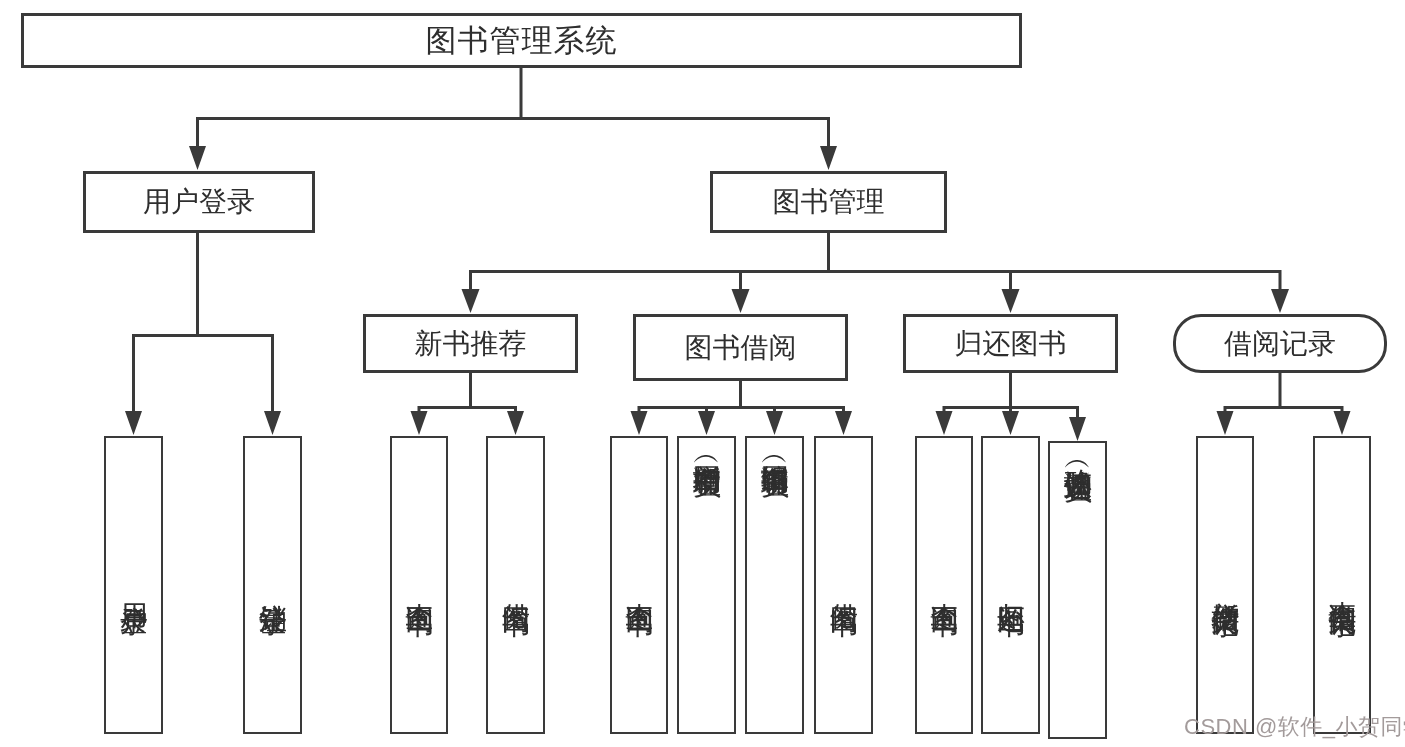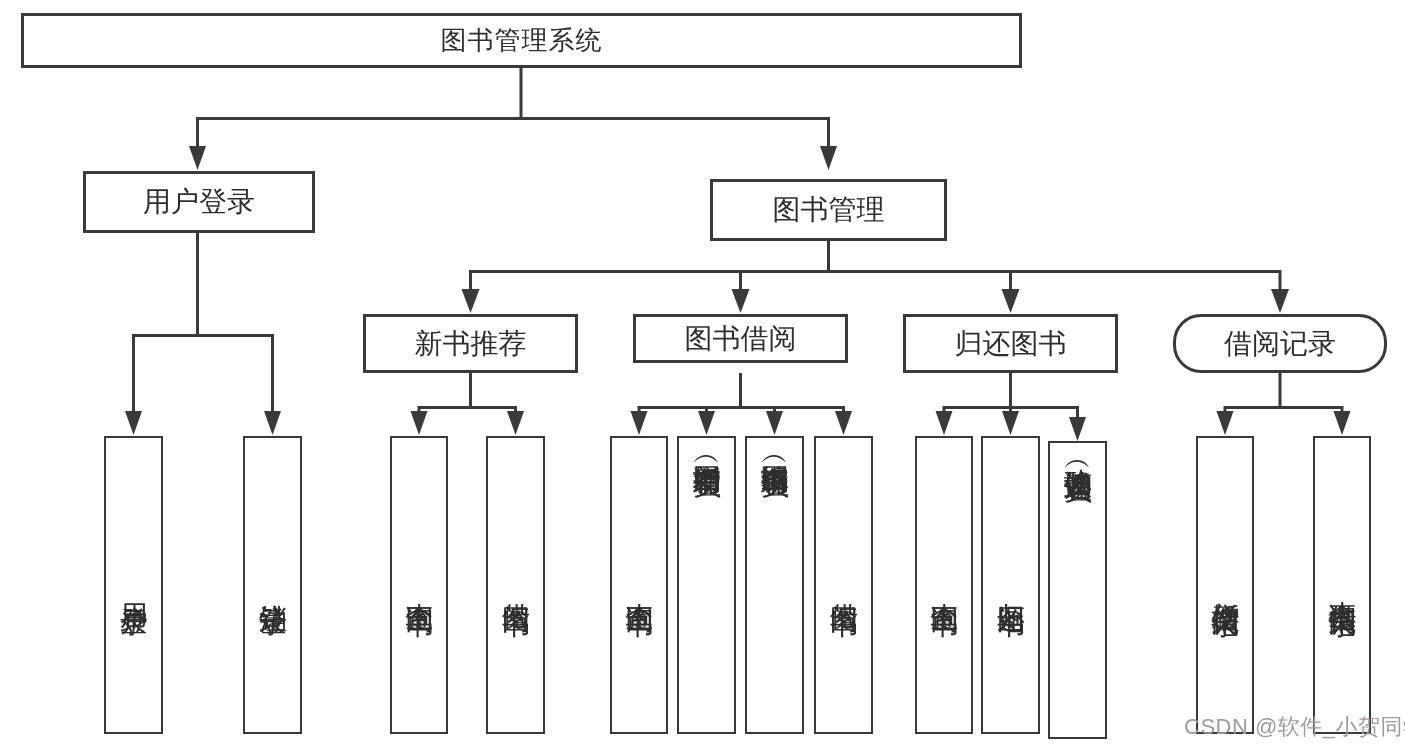--- a/index.html
+++ b/index.html
@@ -15,21 +15,21 @@
     font-family:"Liberation Sans", sans-serif;
     color:var(--text);
   }
   .wires{position:absolute;left:0;top:0;width:1405px;height:747px;}
   .box{
     position:absolute;box-sizing:border-box;background:var(--background);
     border:3px solid var(--line);
     display:flex;align-items:center;justify-content:center;
     text-align:center;
   }
-  .box .h-label{font-size:26px;letter-spacing:1px;white-space:nowrap;}
+  .box .h-label{font-size:31px;letter-spacing:1px;white-space:nowrap;}
   .box.lvl .h-label{font-size:28px;letter-spacing:0;}
   .vbox{
     position:absolute;box-sizing:border-box;background:var(--background);
     border:2.5px solid var(--line);
     display:flex;align-items:center;justify-content:center;
   }
   .vbox .v-label{
     writing-mode:vertical-rl;text-orientation:mixed;
     font-size:28px;line-height:1;letter-spacing:2px;white-space:nowrap;
   }
@@ -67,28 +67,28 @@
     </g>
   </svg>
 
   <div class="box" style="left:21px;top:13px;width:1001px;height:55px;">
     <span class="h-label">图书管理系统</span>
   </div>
 
   <div class="box lvl" style="left:83px;top:171px;width:232px;height:62px;">
     <span class="h-label">用户登录</span>
   </div>
-  <div class="box lvl" style="left:710px;top:179px;width:237px;height:62px;">
+  <div class="box lvl" style="left:710px;top:171px;width:237px;height:62px;">
     <span class="h-label">图书管理</span>
   </div>
 
   <div class="box lvl" style="left:363px;top:314px;width:215px;height:59px;">
     <span class="h-label">新书推荐</span>
   </div>
-  <div class="box lvl" style="left:633px;top:314px;width:215px;height:49px;">
+  <div class="box lvl" style="left:633px;top:314px;width:215px;height:67px;">
     <span class="h-label">图书借阅</span>
   </div>
   <div class="box lvl" style="left:903px;top:314px;width:215px;height:59px;">
     <span class="h-label">归还图书</span>
   </div>
   <div class="box lvl" style="left:1173px;top:314px;width:214px;height:59px;border-radius:28px;">
     <span class="h-label">借阅记录</span>
   </div>
 
   <div class="vbox" style="left:104px;top:436px;width:59px;height:298px;">

